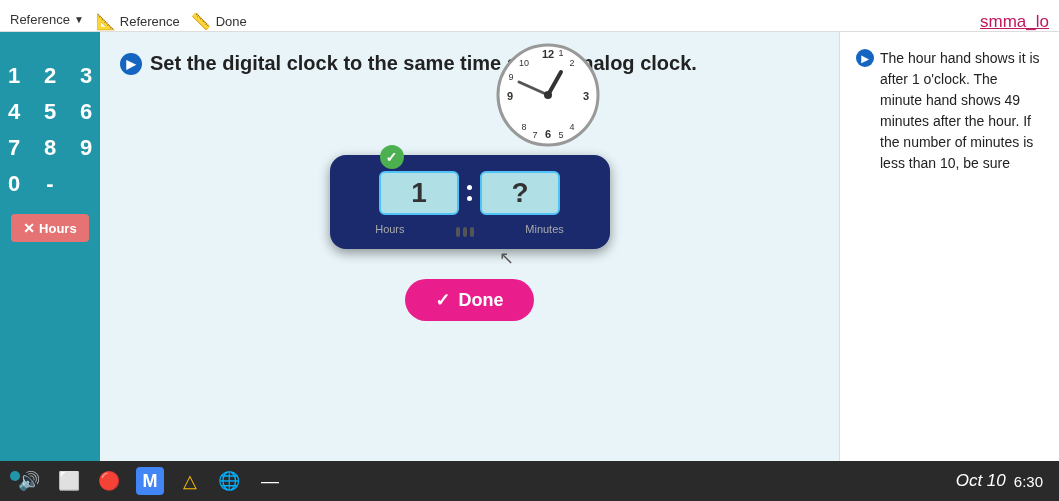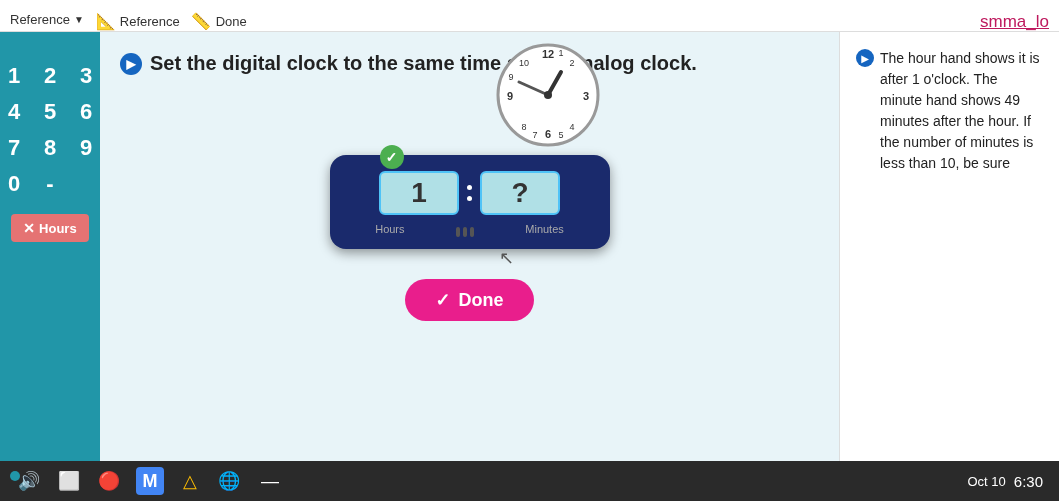--- a/index.html
+++ b/index.html
@@ -293,21 +293,22 @@
       gap: 8px;
       color: white;
       font-size: 13px;
     }
     .taskbar-time {
       color: white;
       font-size: 15px;
     }
     .taskbar-date {
       color: white;
-      font-size: 13px;
+      font-size: 17px;
+      font-style: italic;
     }
 
     
     .analog-clock-svg {
       position: absolute;
       top: 8px;
       right: 236px;
     }
 
     .dot-indicator {

